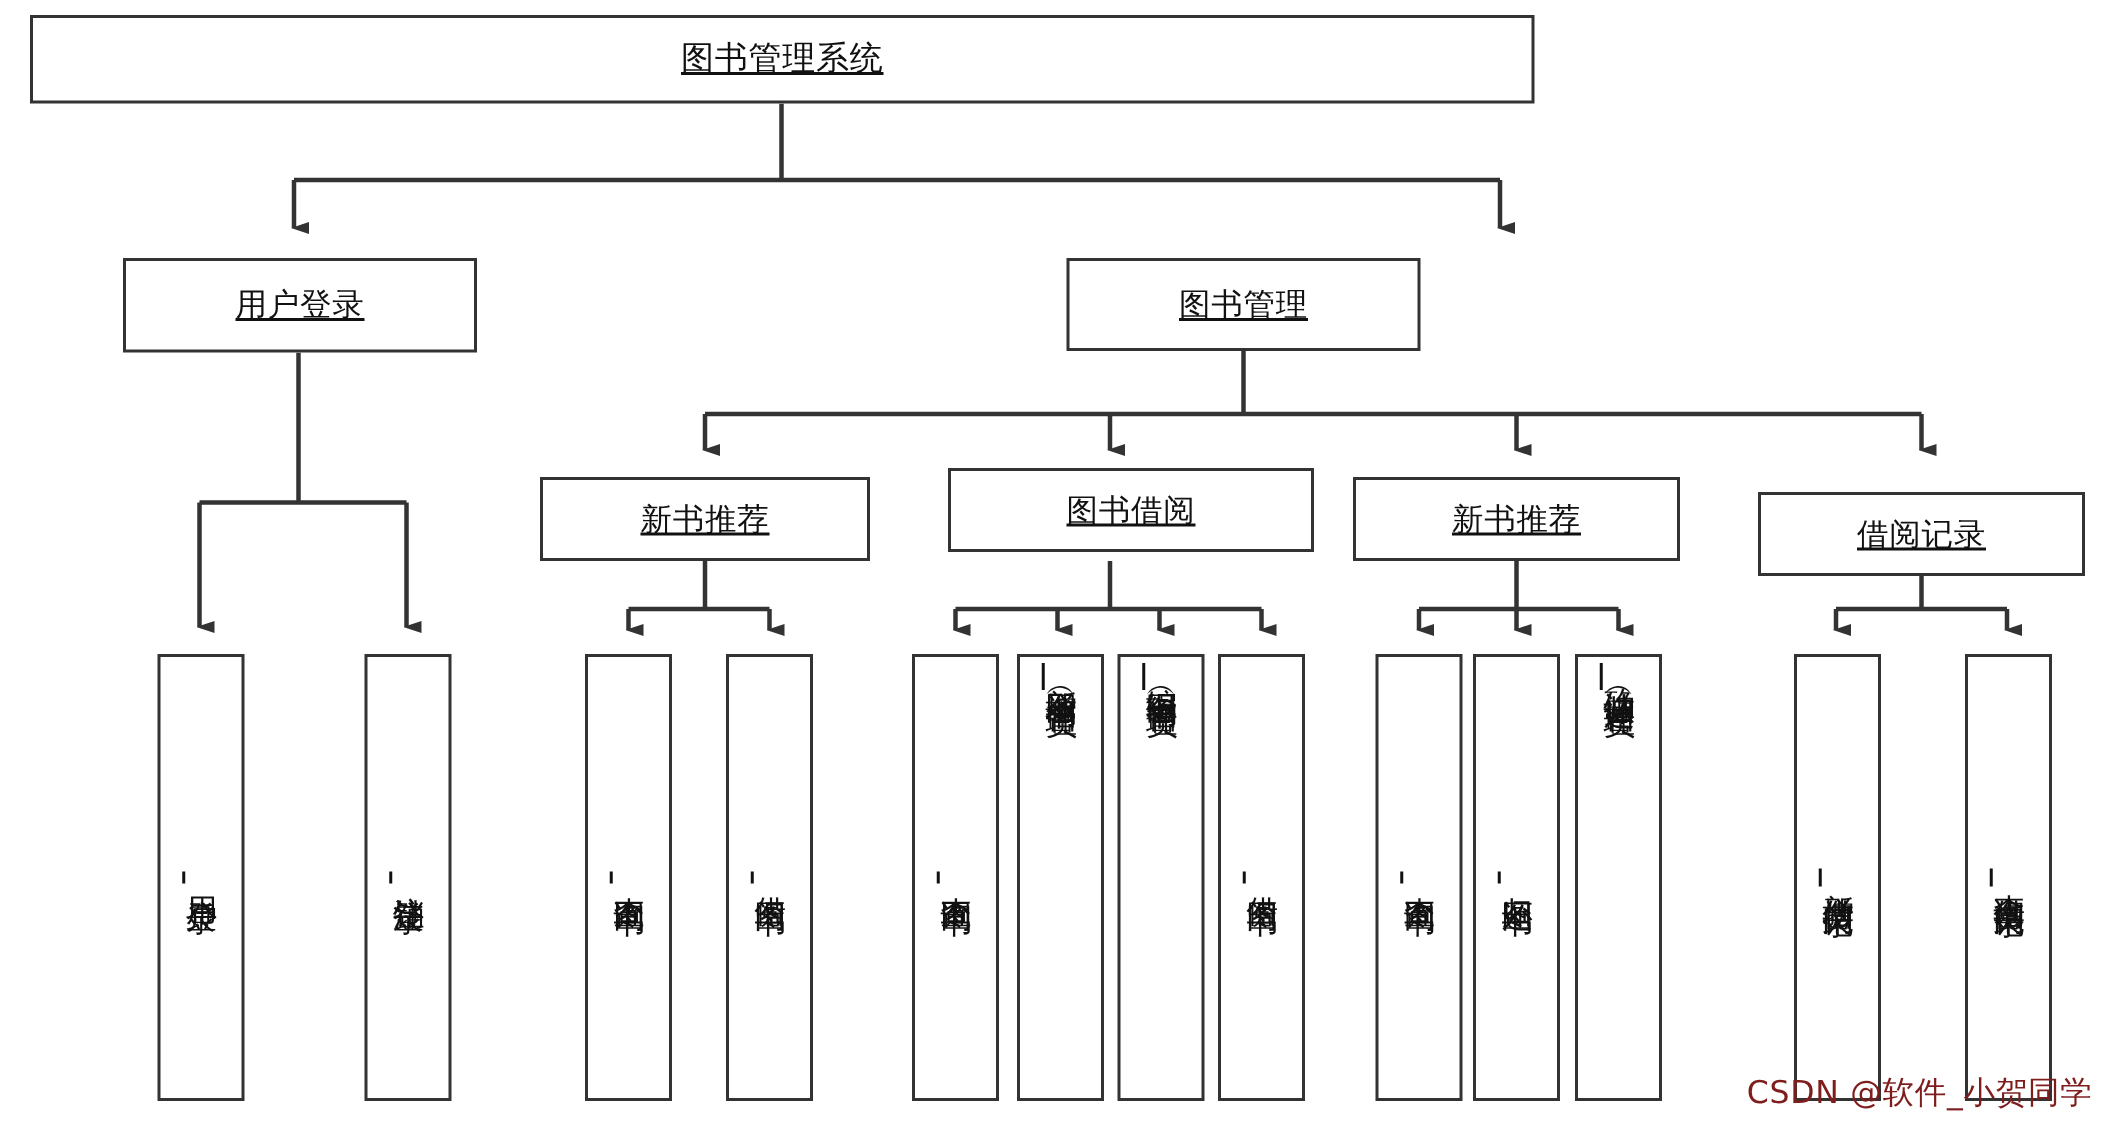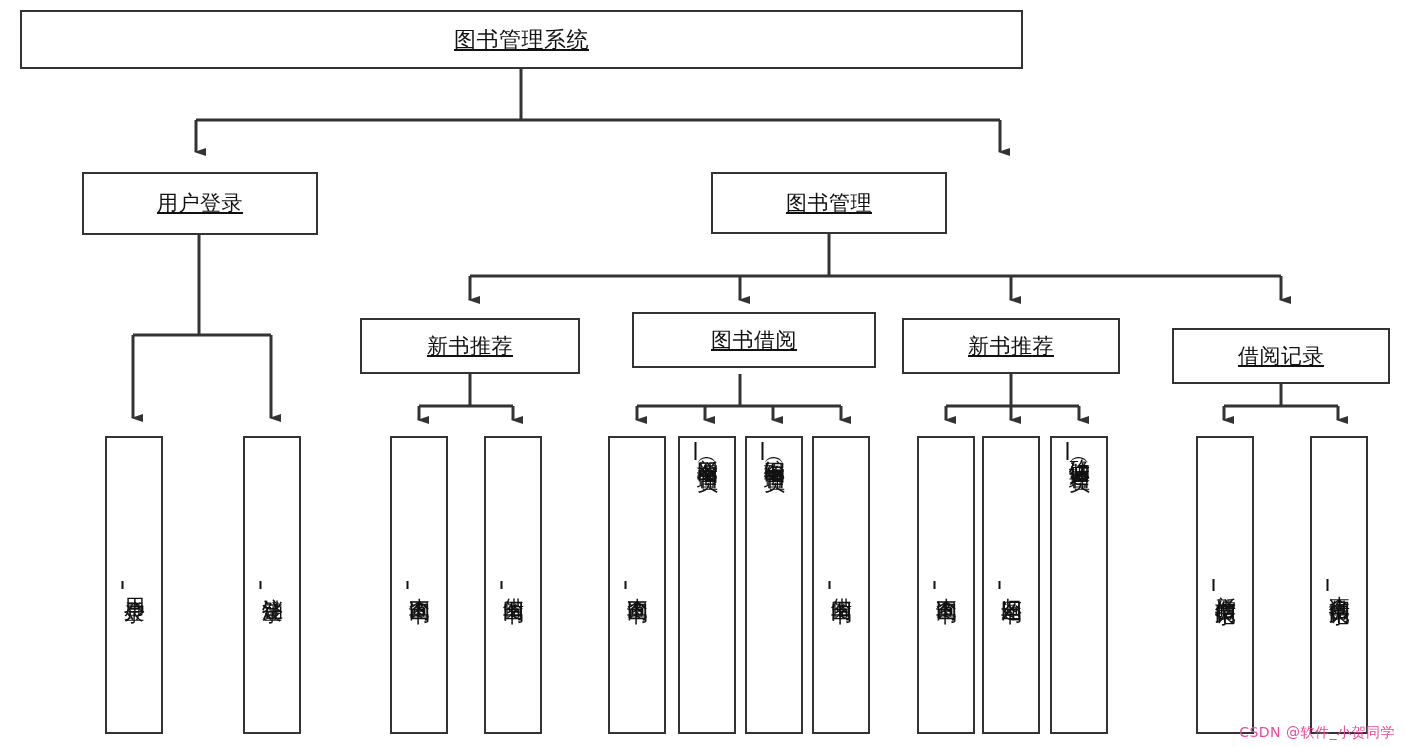--- a/index.html
+++ b/index.html
@@ -65,22 +65,22 @@
     white-space: nowrap;
   }
   .node.vert.centered {
     align-items: center;
     padding-top: 0;
   }
   .watermark {
     position: absolute;
     right: 10px;
     bottom: 5px;
-    font-size: 14px;
-    color: #ec4899;
+    font-size: 21px;
+    color: #7f1d1d;
     white-space: nowrap;
     z-index: 5;
     letter-spacing: 0.5px;
   }
 </style>
 </head>
 <body>
 
 <div id="diagram">
 

